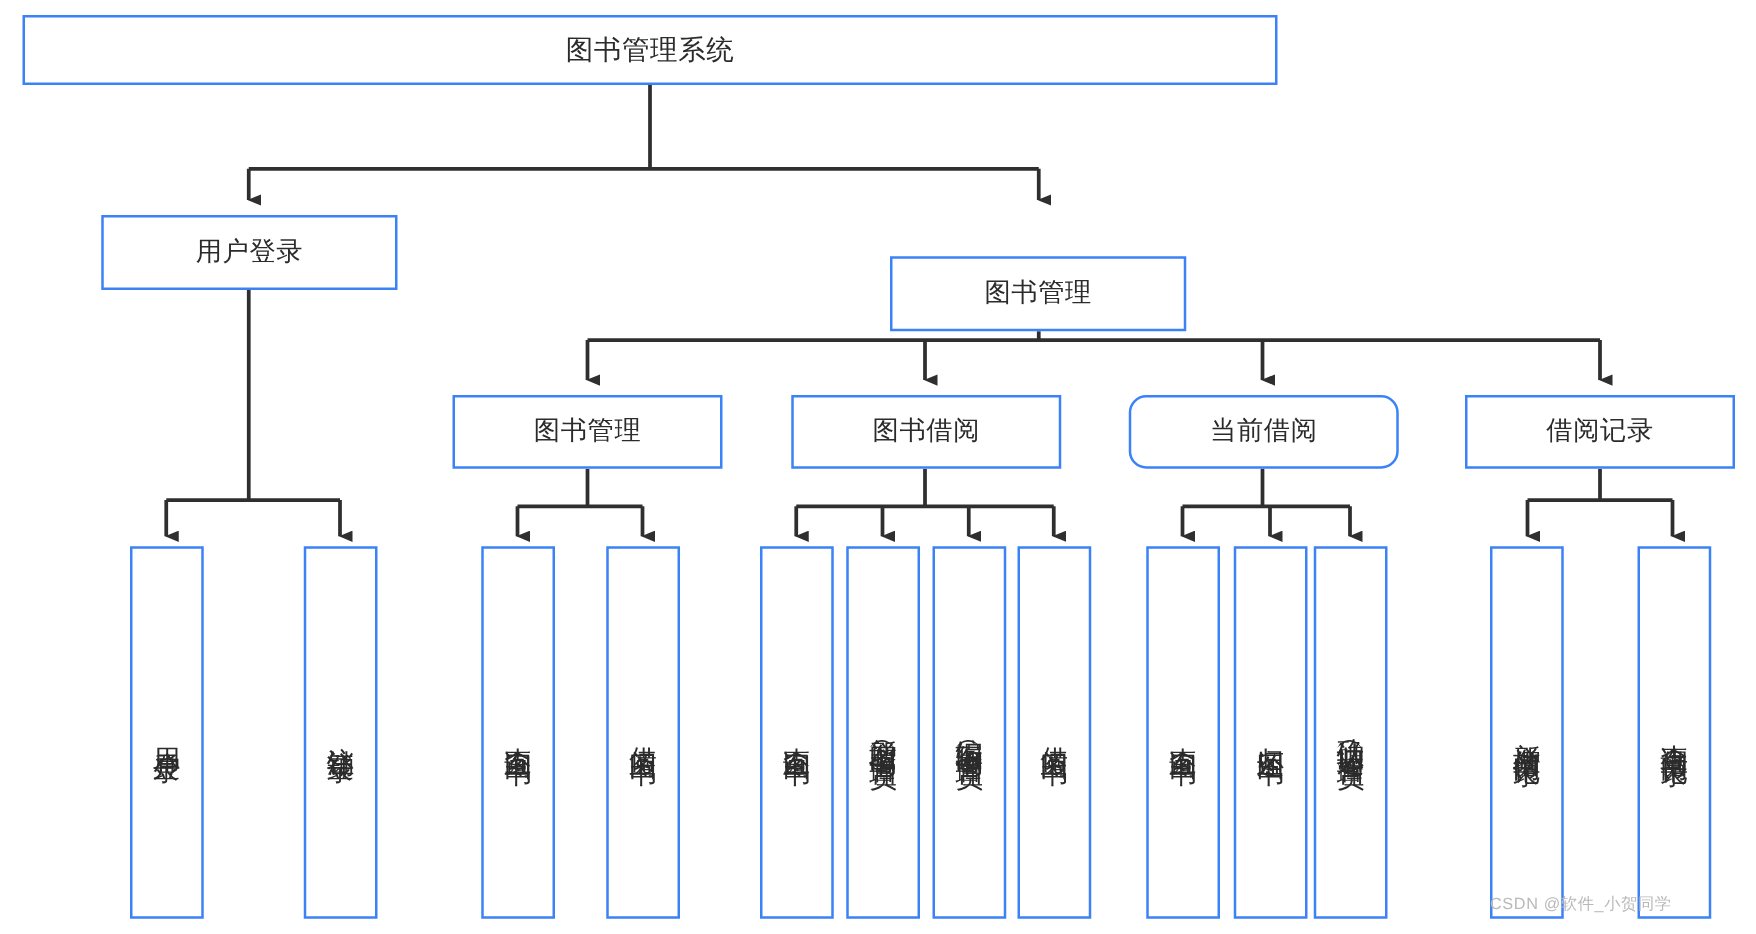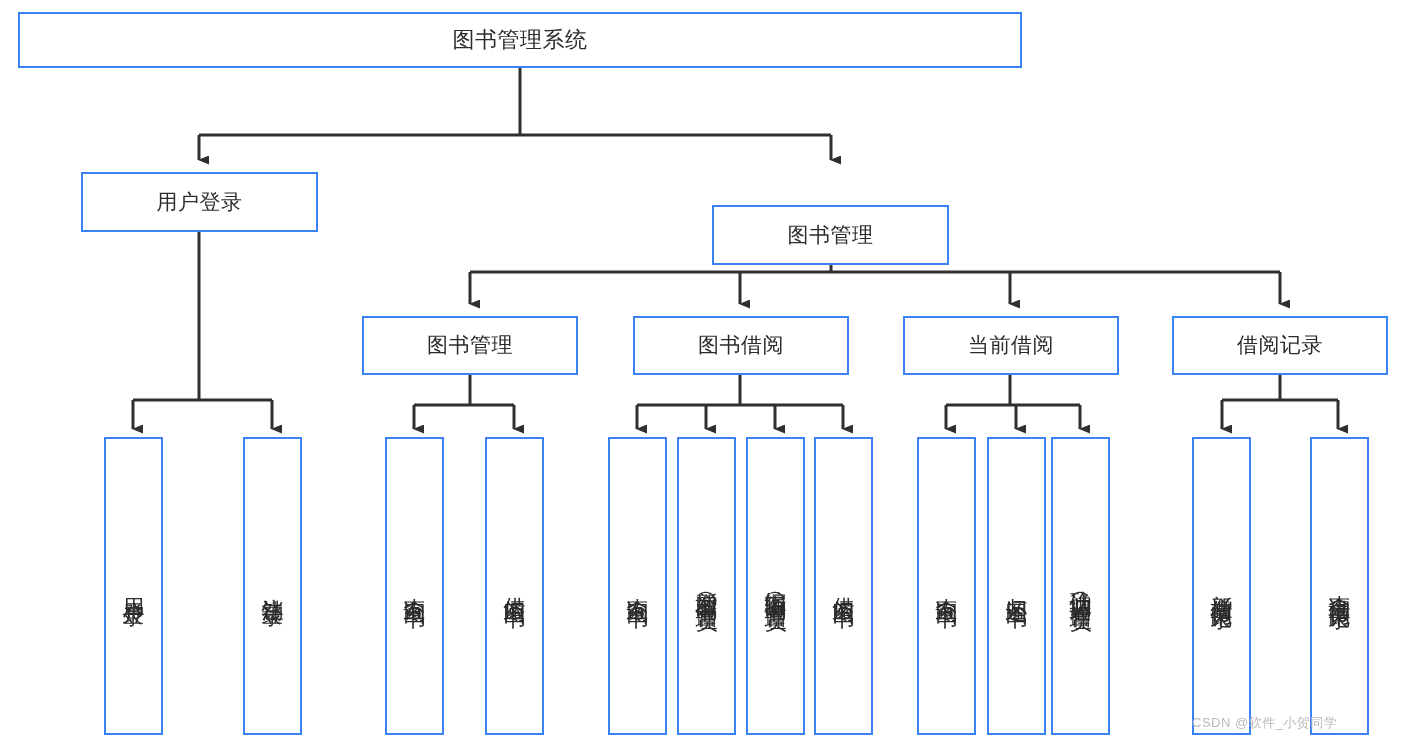--- a/index.html
+++ b/index.html
@@ -119,21 +119,21 @@
 <div class="node-box level-1" style="left:712px; top:172px; width:237px; height:60px;margin-top:33px;">
   <span class="node-label">图书管理</span>
 </div>
 
 <div class="node-box level-2" style="left:362px; top:316px; width:216px; height:59px;">
   <span class="node-label">图书管理</span>
 </div>
 <div class="node-box level-2" style="left:633px; top:316px; width:216px; height:59px;">
   <span class="node-label">图书借阅</span>
 </div>
-<div class="node-box level-2" style="left:903px; top:316px; width:216px; height:59px;">
+<div class="node-box level-2" style="left:903px; top:316px; width:216px; height:59px;border-radius:14px;">
   <span class="node-label">当前借阅</span>
 </div>
 <div class="node-box level-2" style="left:1172px; top:316px; width:216px; height:59px;">
   <span class="node-label">借阅记录</span>
 </div>
 
 <div class="node-box leaf" style="left:104px; top:437px; width:59px; height:298px;">
   <span class="node-label vertical">用户登录</span>
 </div>
 <div class="node-box leaf" style="left:243px; top:437px; width:59px; height:298px;">

